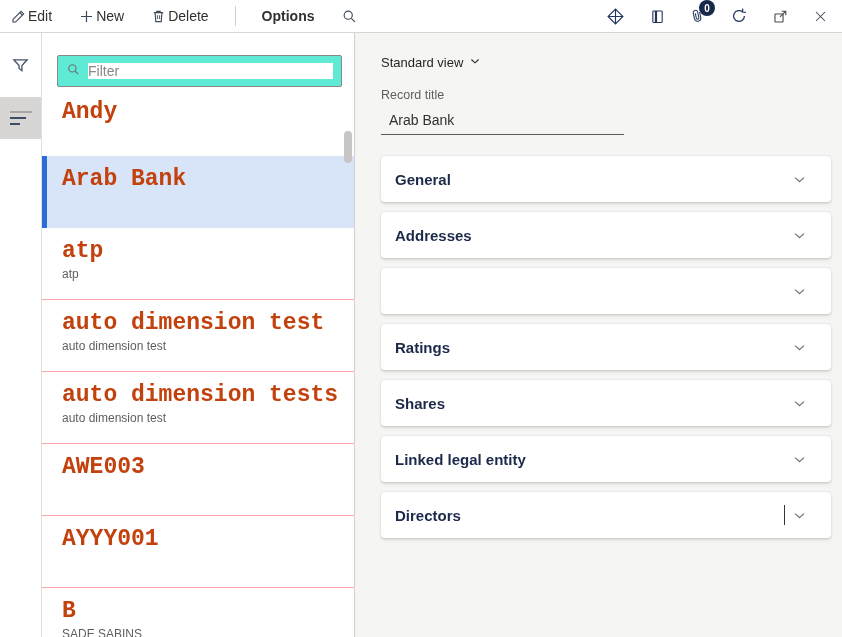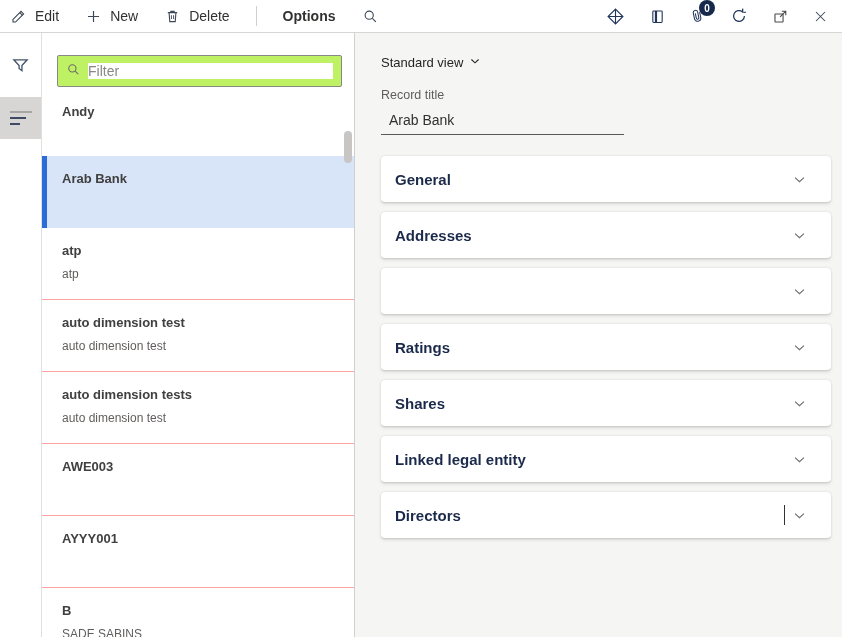--- a/index.html
+++ b/index.html
@@ -3,21 +3,21 @@
 <meta charset="utf-8">
 <style>
   * { margin:0; padding:0; box-sizing:border-box; }
   html,body { width:842px; height:637px; overflow:hidden; background:#fff;
     font-family:"Liberation Sans", sans-serif; color:#323130; }
 
   
   .toolbar { height:33px; background:#fff; border-bottom:1px solid #d8d6d4;
     display:flex; align-items:center; justify-content:space-between; padding:0 10px 0 10px; }
   .tb-left { display:flex; align-items:center; gap:26px; }
-  .tb-btn { display:flex; align-items:center; gap:8px; font-size:14px; color:#323130; cursor:pointer;justify-content:center; }
+  .tb-btn { display:flex; align-items:center; gap:1px; font-size:14px; color:#323130; cursor:pointer;justify-content:center; }
   .tb-btn svg { display:block; }
   .tb-bold { font-weight:700; }
   .tb-divider { width:1px; height:20px; background:#d2d0ce; }
   .tb-right { display:flex; align-items:center; gap:24px; padding-right:4px; }
   .tb-icon { position:relative; display:flex; align-items:center; cursor:pointer; color:#22365c; }
   .badge { position:absolute; top:-7px; right:-9px; width:16px; height:16px; border-radius:50%;
     background:#16294d; color:#fff; font-size:10px; font-weight:700;
     display:flex; align-items:center; justify-content:center; }
 
   
@@ -30,31 +30,31 @@
   .lines-icon { display:flex; flex-direction:column; gap:4px; width:22px; }
   .lines-icon .l1 { height:2px; width:22px; background:#a8a6a4; }
   .lines-icon .l2 { height:2px; width:16px; background:#3f4a63; }
   .lines-icon .l3 { height:2px; width:10px; background:#3f4a63; }
 
   
   .list-panel { width:313px; flex:none; background:#fff; border-right:1px solid #d2d0ce;
     position:relative; overflow:hidden; }
   .filter-wrap { padding:22px 12px 0 15px; }
   .filter-box { display:flex; align-items:center; height:32px; border:1px solid #8a8886;
-    border-radius:2px; background:#bef264; padding:0 8px; gap:7px; color:#6e6c6a; }
+    border-radius:2px; background:#5eead4; padding:0 8px; gap:7px; color:#6e6c6a; }
   .filter-box input { border:none; outline:none; flex:1; font-size:14px;
     font-family:"Liberation Sans", sans-serif; color:#323130; }
   .filter-box input::placeholder { color:#8a8886; }
   .rows { margin-top:2px; }
   .row { position:relative; height:72px; padding:12px 12px 0 20px;
     border-bottom:1px solid #fca5a5; cursor:pointer; background:#fff; }
   .row.first { height:67px; border-bottom:none; }
   .row.selected { background:#d8e4f8; border-bottom:none; }
   .row.selected::before { content:""; position:absolute; left:0; top:0; bottom:0; width:5px; background:#2b6cd9; }
-  .row-title { font-size:13px; font-weight:700; color:#404040; line-height:22px; }
+  .row-title { font-size:23px; font-weight:700; color:#c2410c; line-height:22px;font-family:Liberation Mono, monospace; }
   .row-sub { font-size:12px; color:#605e5c; margin-top:5px; }
   .vscroll-thumb { position:absolute; top:98px; right:2px; width:8px; height:32px;
     background:#c8c6c4; border-radius:4px; }
 
   
   .main { flex:1; background:#f5f5f4; padding:22px 0 0 26px; position:relative; }
   .view-selector { display:flex; align-items:flex-end; gap:6px; font-size:13px;
     color:#242424; cursor:pointer; width:fit-content; }
   .page-title { margin-top:6px; font-size:24px; font-weight:700; color:#1b2433; letter-spacing:.2px; }
   .field-label { margin-top:18px; font-size:12.5px; color:#605e5c; }

